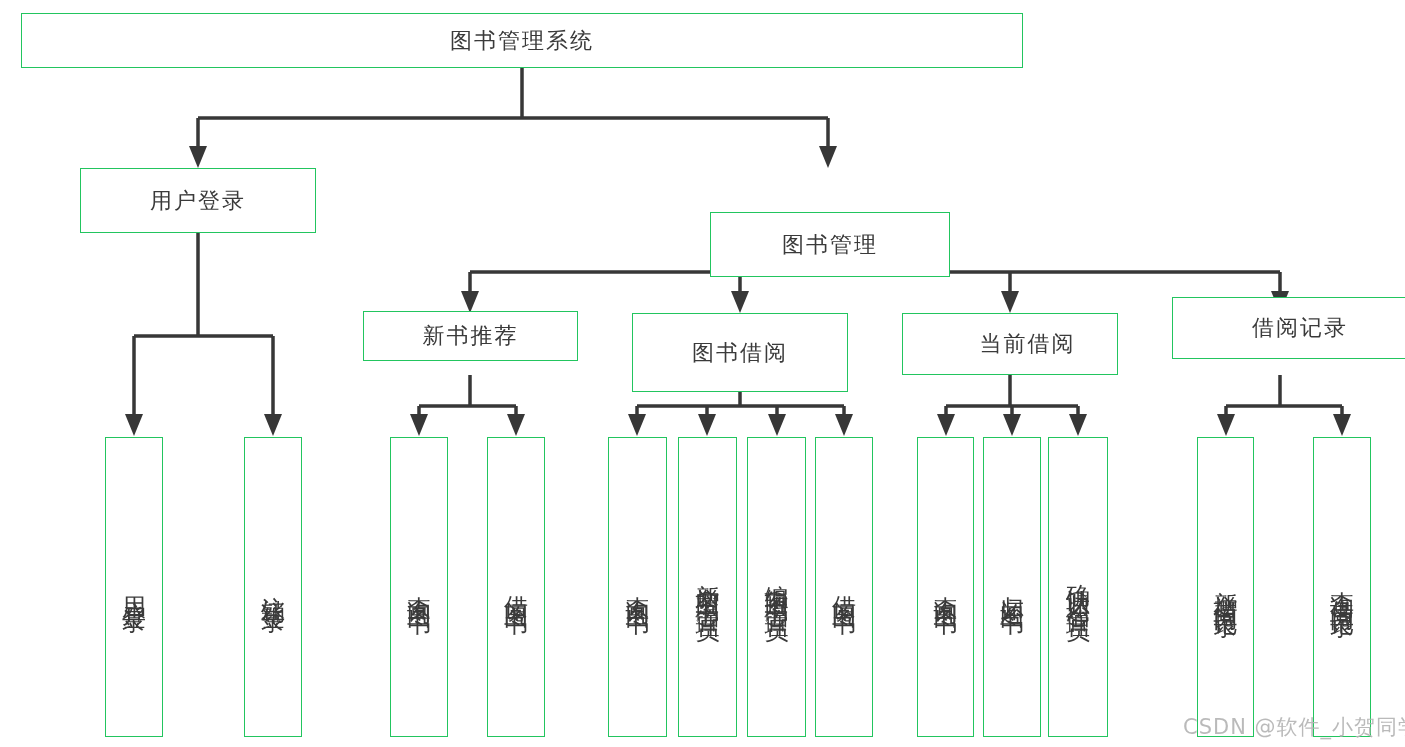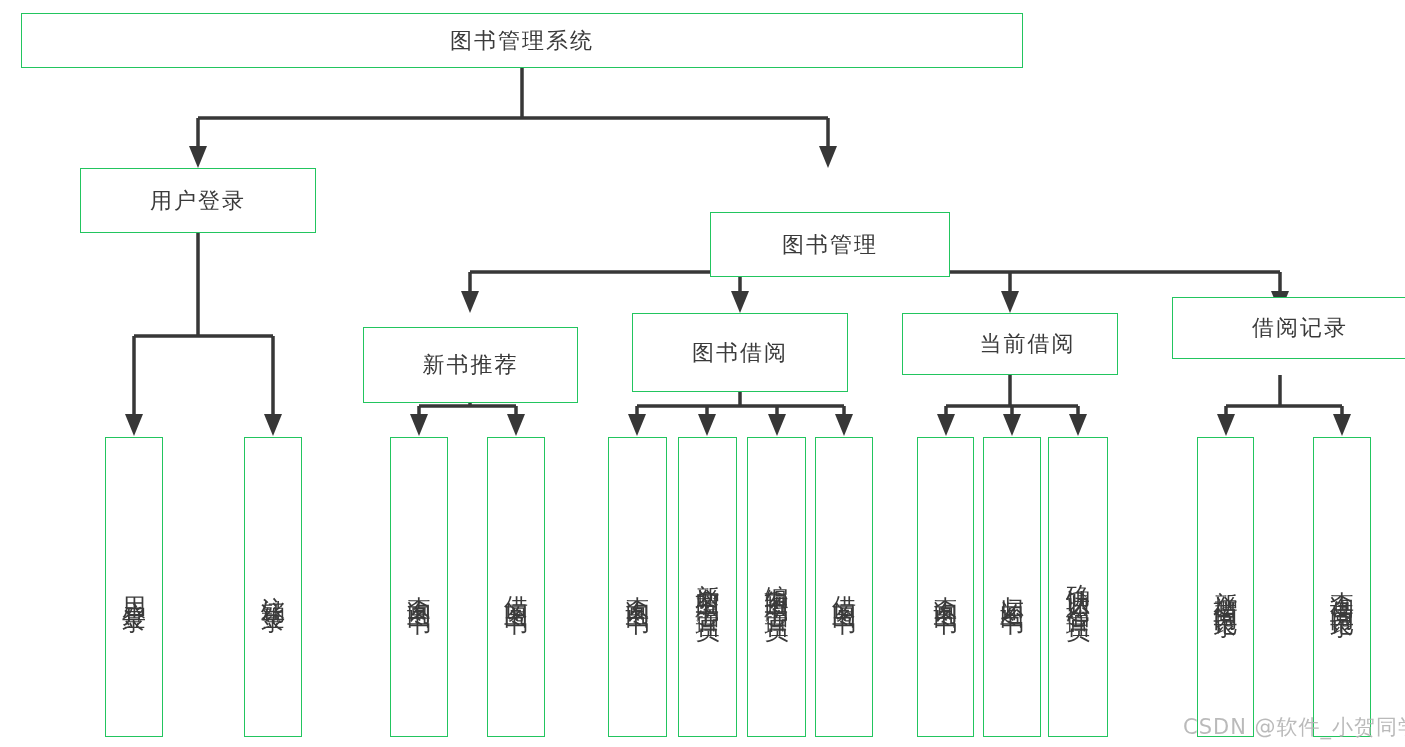--- a/index.html
+++ b/index.html
@@ -113,21 +113,21 @@
       <polygon points="1217,414 1235,414 1226,436"></polygon>
       <polygon points="1333,414 1351,414 1342,436"></polygon>
     </g>
   </svg>
 
   <div class="node hbox" style="left:21px; top:13px; width:1002px; height:55px;">图书管理系统</div>
 
   <div class="node hbox" style="left:80px; top:168px; width:236px; height:65px;">用户登录</div>
   <div class="node hbox" style="left:710px; top:168px; width:240px; height:65px;margin-top:44px;">图书管理</div>
 
-  <div class="node hbox" style="left:363px; top:327px; width:215px; height:76px;">新书推荐</div>
+  <div class="node hbox" style="left:363px; top:311px; width:215px; height:50px;">新书推荐</div>
   <div class="node hbox" style="left:632px; top:313px; width:216px; height:79px;">图书借阅</div>
   <div class="node hbox" style="left:902px; top:313px; width:216px; height:62px;padding-left:35px;">当前借阅</div>
   <div class="node hbox" style="left:1172px; top:297px; width:256px; height:62px;">借阅记录</div>
 
   <div class="node vbox" style="left:105px; top:437px; width:58px; height:300px;">用户登录</div>
   <div class="node vbox" style="left:244px; top:437px; width:58px; height:300px;">注销登录</div>
 
   <div class="node vbox" style="left:390px; top:437px; width:58px; height:300px;">查询图书</div>
   <div class="node vbox" style="left:487px; top:437px; width:58px; height:300px;">借阅图书</div>
 

